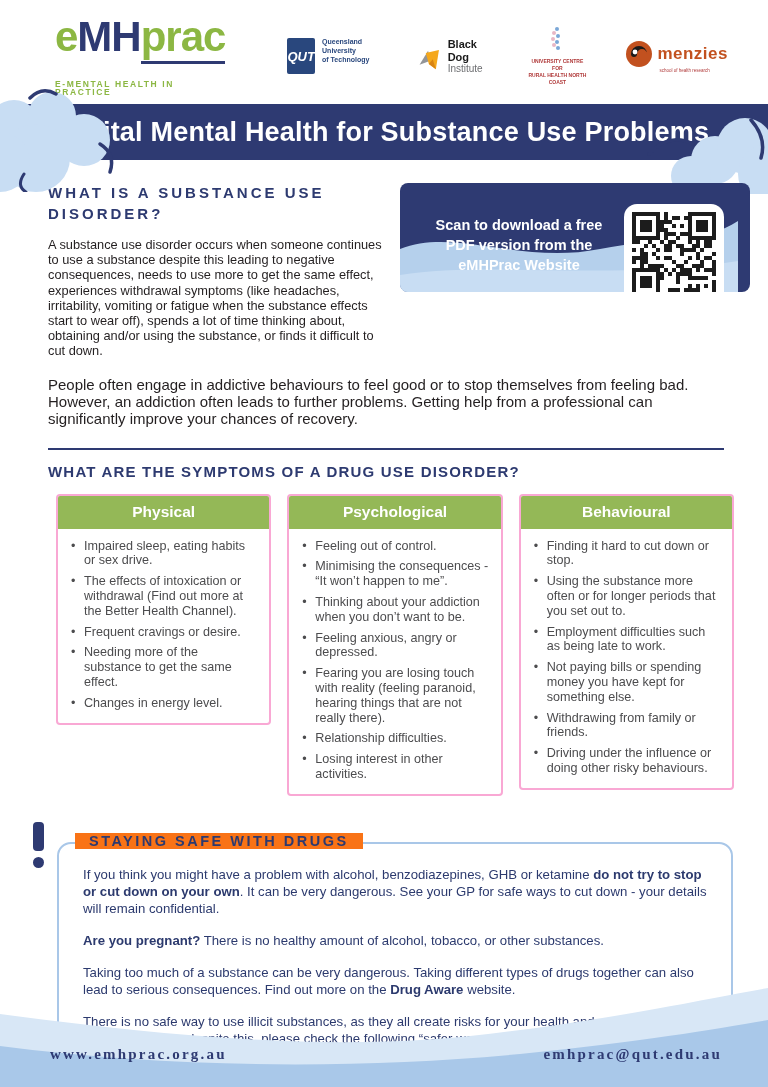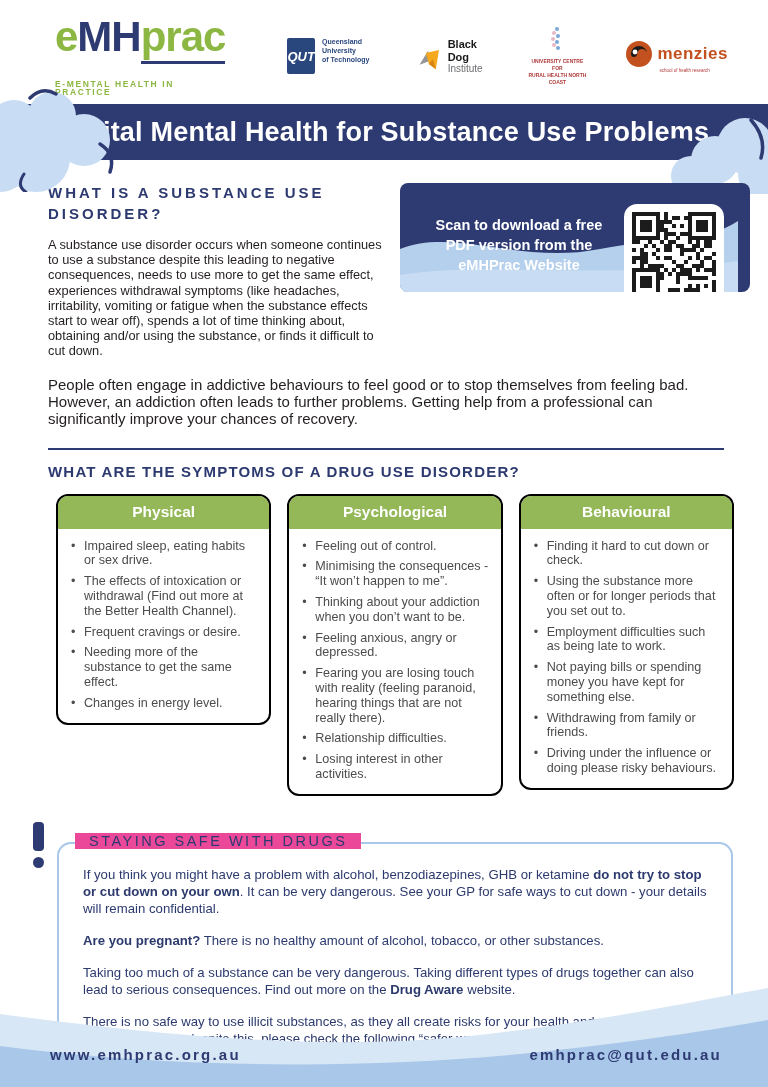--- a/index.html
+++ b/index.html
@@ -48,44 +48,44 @@
            font-size:14.5px;line-height:1.38;text-align:center;}
   .qr-box{position:absolute;right:26px;top:21px;width:100px;height:100px;background:#fff;border-radius:13px;z-index:2;}
   .qr-box svg{display:block;}
 
   .engage{margin-top:17px;font-size:15px;line-height:17px;width:668px;}
   .divider{margin-top:21px;border-top:2px solid #2e3a72;width:676px;}
   .s2-title{letter-spacing:1.2px;margin-top:11px;}
 
   
   .cards{display:flex;gap:16px;align-items:flex-start;margin:12px 0 0 8px;width:678px;}
-  .card{flex:1;border:2px solid #000000;border-radius:12px;background:#fff;overflow:hidden;}
+  .card{flex:1;border:2px solid #f9a8d4;border-radius:4px;background:#fff;overflow:hidden;}
   .card-head{background:#94b857;color:#fff;font-weight:bold;font-size:15.5px;text-align:center;
              padding:7px 0 8px;}
   .card ul{margin:10px 12px 12px 10px;padding-left:16px;list-style:none;}
   .card li{position:relative;font-size:12.6px;line-height:14.8px;color:#4c4c4e;margin-bottom:6px;}
   .card li::before{content:"•";position:absolute;left:-13px;color:#4c4c4e;}
 
   
   .safe-wrap{position:relative;margin:46px 0 0 9px;width:676px;}
   .safe-box{border:2px solid #a9c7e8;border-radius:14px;padding:22px 24px 8px;position:relative;}
-  .safe-title{position:absolute;top:-11px;left:16px;background:#ec4899;padding:0 14px;
-              color:#2d3a70;font-size:14.5px;font-weight:normal;letter-spacing:2.5px;}
+  .safe-title{position:absolute;top:-11px;left:16px;background:#f97316;padding:0 14px;
+              color:#2d3a70;font-size:14.5px;font-weight:bold;letter-spacing:2.5px;}
   .excl{position:absolute;left:-26px;top:-22px;width:12px;}
   .excl-bar{width:11px;height:29px;background:#2e3a72;border-radius:4px;}
   .excl-dot{width:11px;height:11px;background:#2e3a72;border-radius:50%;margin-top:6px;}
   .safe-box p{margin:0 0 15px;font-size:13.2px;line-height:17px;color:#2c3a6e;}
   .b{font-weight:bold;}
 
   
   .footer{position:absolute;left:0;bottom:0;width:768px;height:115px;}
   .footer-links{position:absolute;left:50px;right:46px;bottom:24px;display:flex;
                 justify-content:space-between;color:#2e3a72;font-weight:bold;
                 font-size:15px;letter-spacing:2.2px;}
-  .footer-links a{color:#2e3a72;text-decoration:none;}
+  .footer-links a{color:#2e3a72;text-decoration:none;font-family:Liberation Serif, serif;}
 </style>
 </head>
 <body>
 
 <div class="page">
 
   <div class="logos">
     <div class="emh-logo">
       <div class="emh-word">
         <span class="emh-green">e</span><span class="emh-navy">MH</span><span class="emh-prac">prac</span>
@@ -203,26 +203,26 @@
           <li>Thinking about your addiction when you don’t want to be.</li>
           <li>Feeling anxious, angry or depressed.</li>
           <li>Fearing you are losing touch with reality (feeling paranoid, hearing things that are not really there).</li>
           <li>Relationship difficulties.</li>
           <li>Losing interest in other activities.</li>
         </ul>
       </div>
       <div class="card">
         <div class="card-head">Behavioural</div>
         <ul>
-          <li>Finding it hard to cut down or check.</li>
+          <li>Finding it hard to cut down or stop.</li>
           <li>Using the substance more often or for longer periods that you set out to.</li>
           <li>Employment difficulties such as being late to work.</li>
           <li>Not paying bills or spending money you have kept for something else.</li>
           <li>Withdrawing from family or friends.</li>
-          <li>Driving under the influence or doing please risky behaviours.</li>
+          <li>Driving under the influence or doing other risky behaviours.</li>
         </ul>
       </div>
     </div>
 
     <div class="safe-wrap">
       <div class="safe-box">
         <div class="excl">
           <div class="excl-bar"></div>
           <div class="excl-dot"></div>
         </div>

